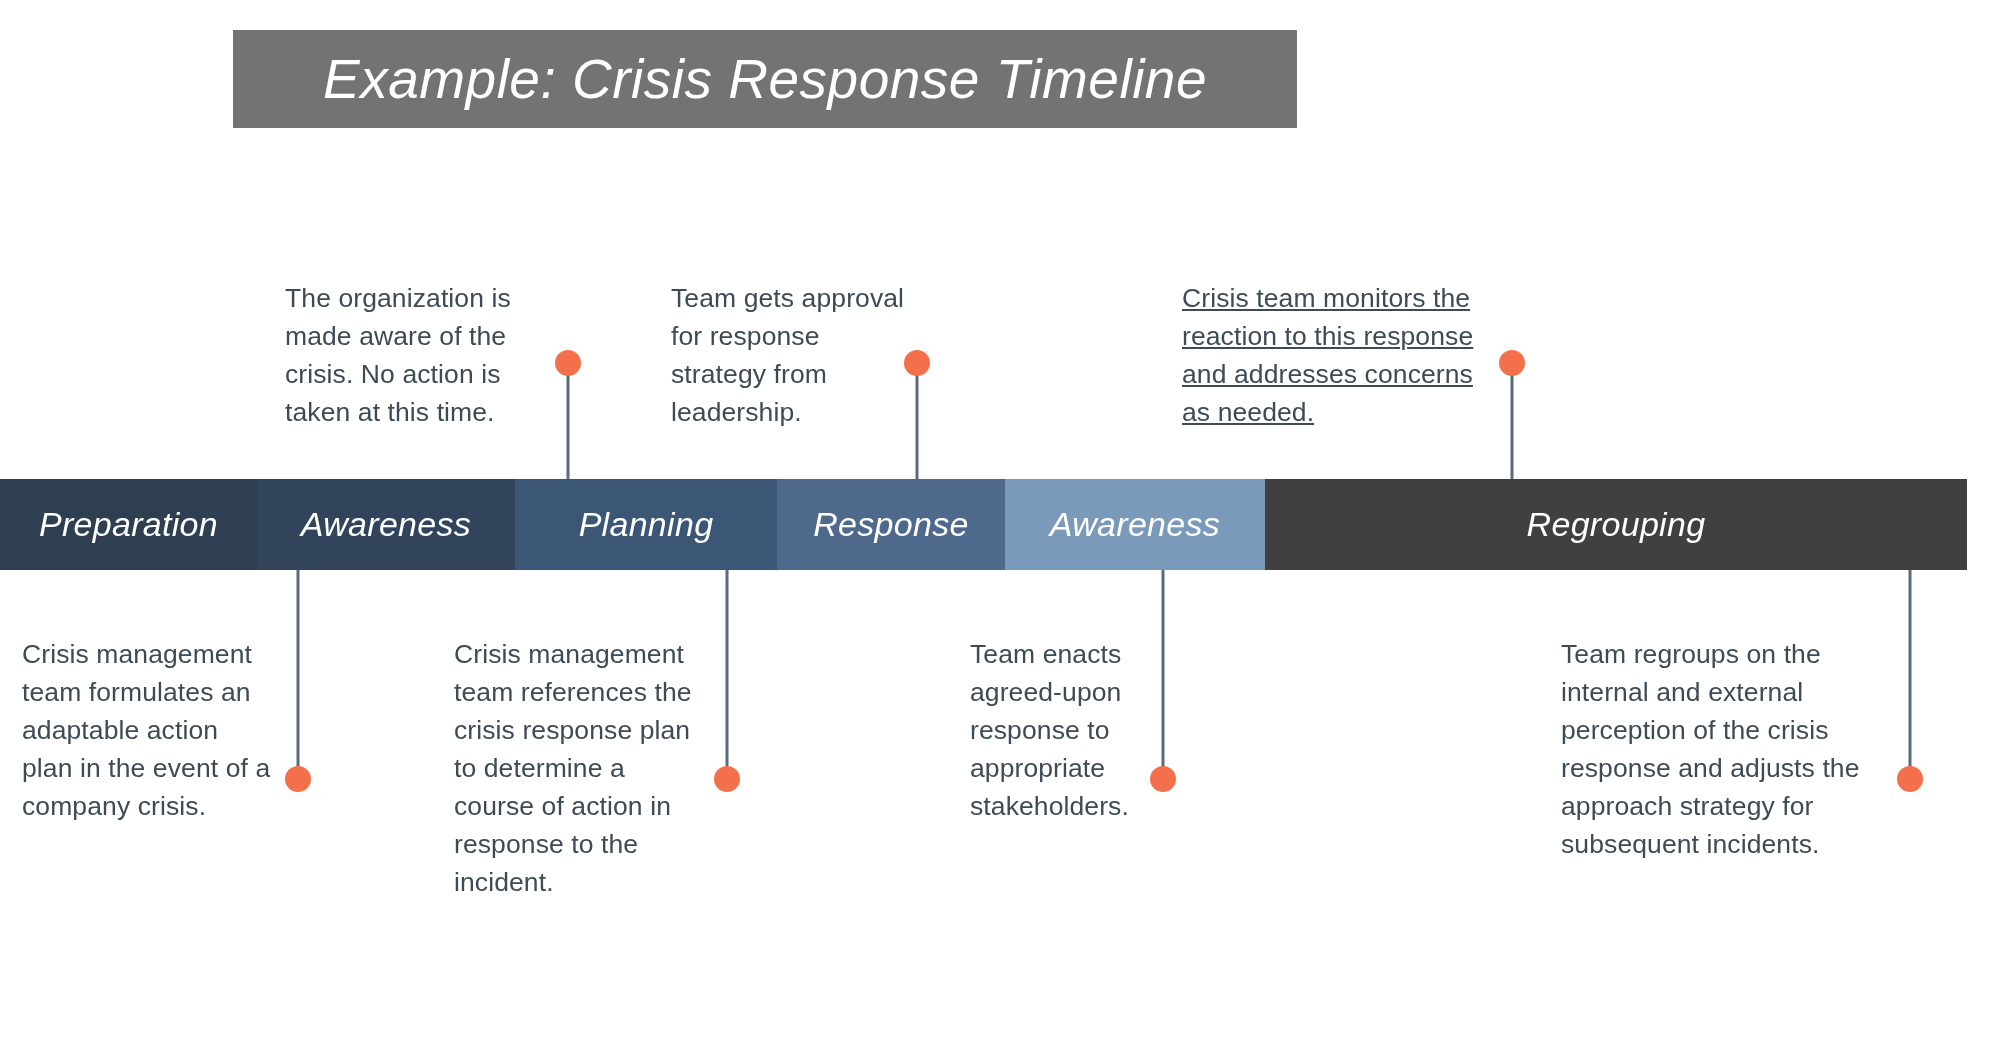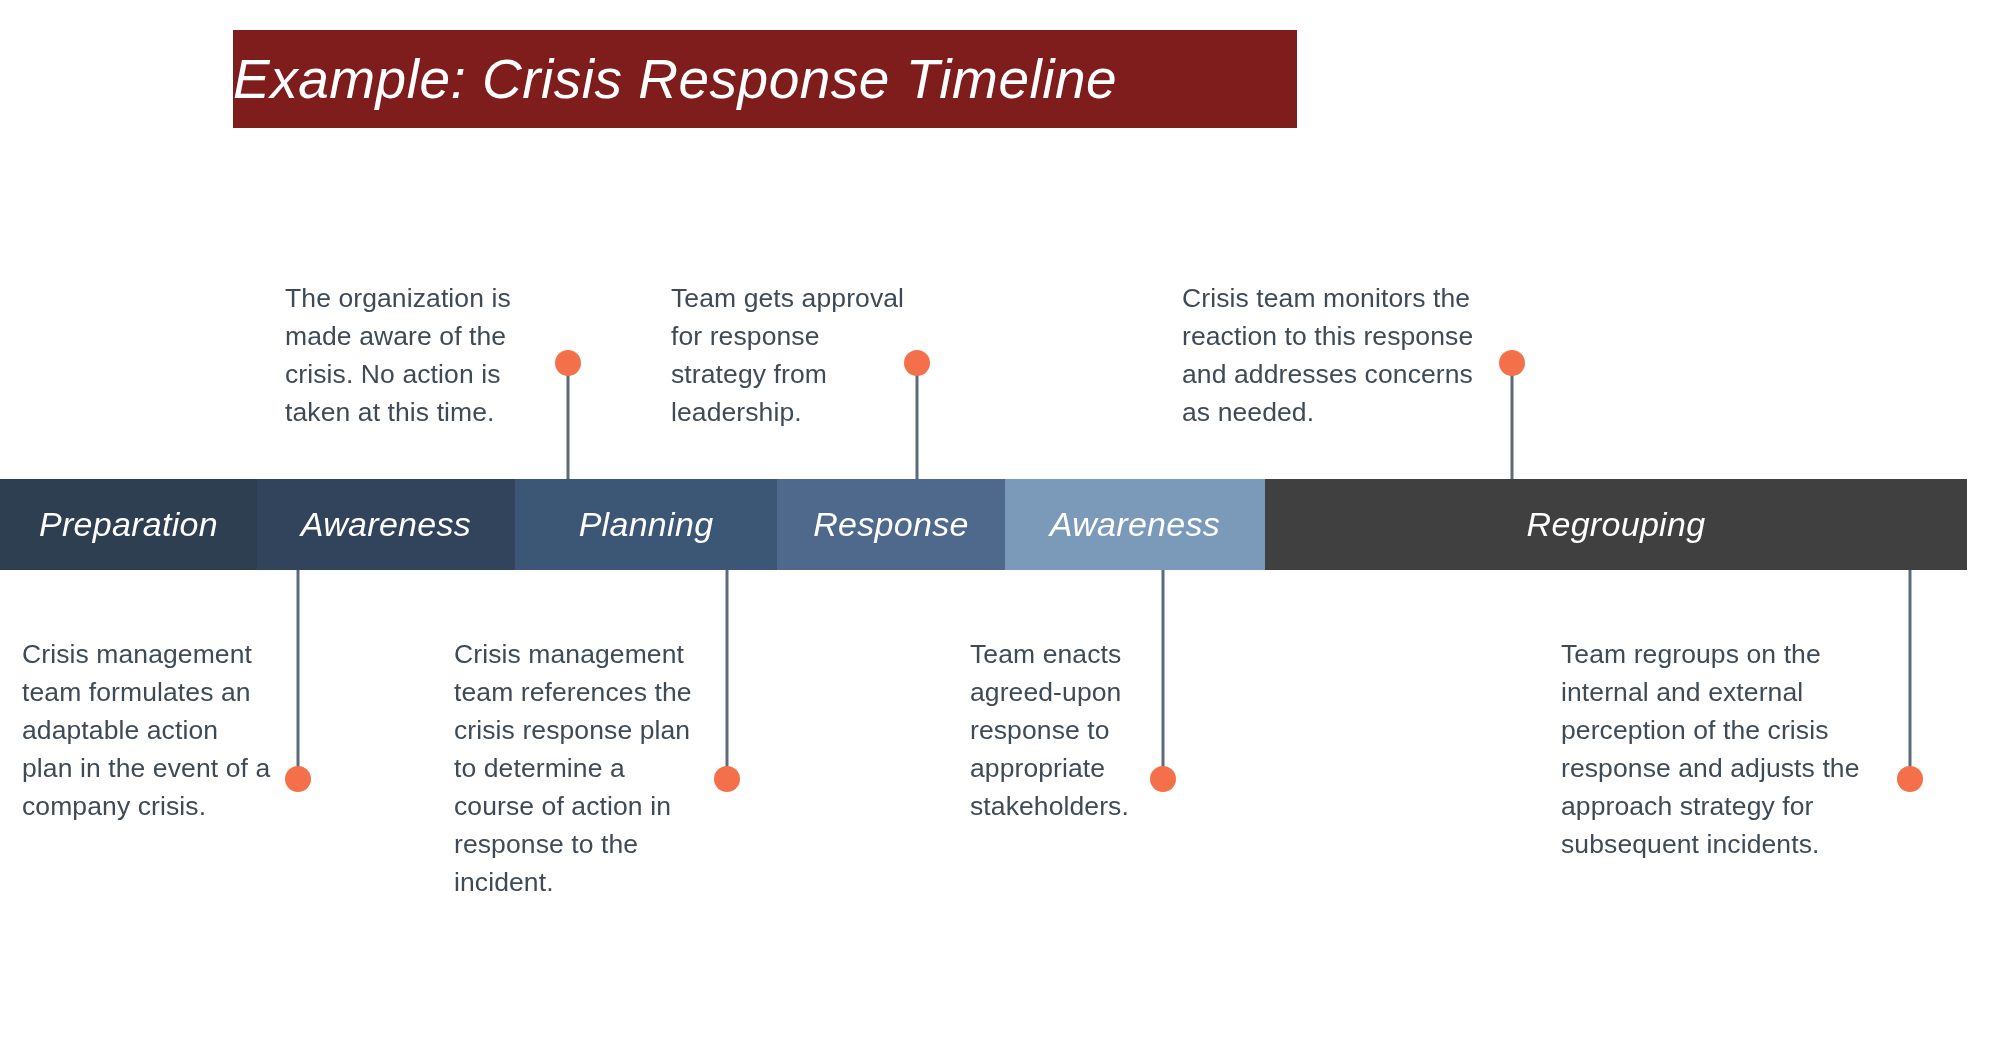--- a/index.html
+++ b/index.html
@@ -16,24 +16,24 @@
     -webkit-font-smoothing: antialiased;
   }
 
   
   #title-bar {
     position: absolute;
     left: 233px;
     top: 30px;
     width: 1064px;
     height: 98px;
-    background: #7f1d1d;
+    background: #737373;
     display: flex;
     align-items: center;
-    justify-content: flex-start;
+    justify-content: center;
     box-sizing: border-box;
   }
   #title-text {
     color: #FFFFFF;
     font-style: italic;
     font-size: 55px;
     font-weight: 400;
     letter-spacing: 0.5px;
     white-space: nowrap;
     font-family: "Liberation Sans", sans-serif;
@@ -156,18 +156,18 @@
       <div class="dot" style="background: rgb(244, 112, 74);"></div>
     </div>
     <div class="connector up" style="left: 1897px; width: 26px; top: 570px; height: 222px;">
       <div class="stem" style="height: 209px; background: rgb(91, 107, 124);"></div>
       <div class="dot" style="background: rgb(244, 112, 74);"></div>
     </div>
   </div>
 <div id="annotation-layer">
     <div class="annotation top" style="left: 285px; top: 279px; width: 250px;">The organization is made aware of the crisis. No action is taken at this time.</div>
     <div class="annotation top" style="left: 671px; top: 279px; width: 240px;">Team gets approval for response strategy from leadership.</div>
-    <div class="annotation top" style="left: 1182px; top: 279px; width: 310px;">Crisis team monitors the reaction to this response and addresses concerns as needed.</div>
+    <div class="annotation top" style="left: 1182px; top: 279px; width: 310px; text-decoration: underline;">Crisis team monitors the reaction to this response and addresses concerns as needed.</div>
     <div class="annotation bottom" style="left: 22px; top: 635px; width: 250px;">Crisis management team formulates an adaptable action plan in the event of a company crisis.</div>
     <div class="annotation bottom" style="left: 454px; top: 635px; width: 250px;">Crisis management team references the crisis response plan to determine a course of action in response to the incident.</div>
     <div class="annotation bottom" style="left: 970px; top: 635px; width: 200px;">Team enacts agreed-upon response to appropriate stakeholders.</div>
     <div class="annotation bottom" style="left: 1561px; top: 635px; width: 320px;">Team regroups on the internal and external perception of the crisis response and adjusts the approach strategy for subsequent incidents.</div>
   </div>
 
 </body></html>

